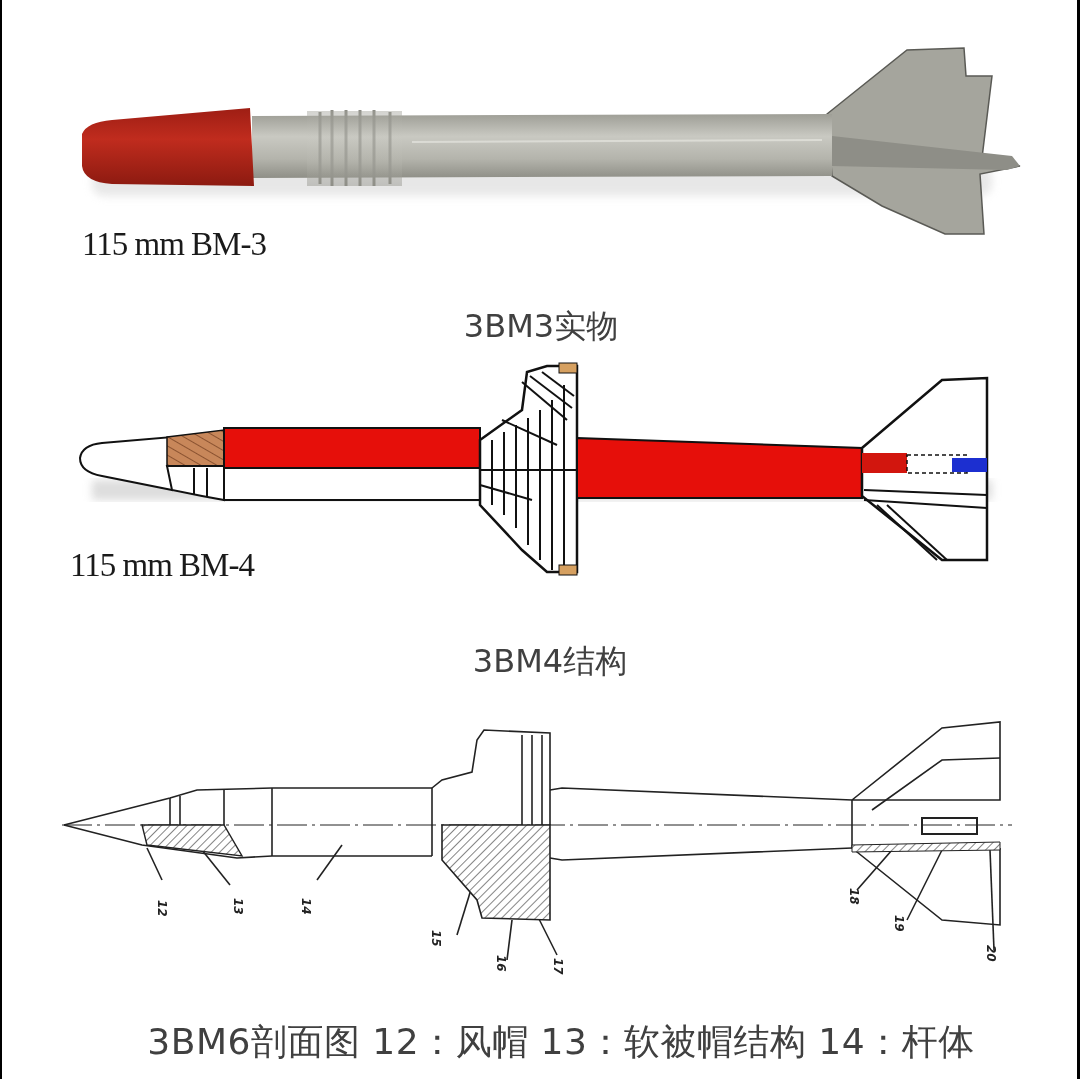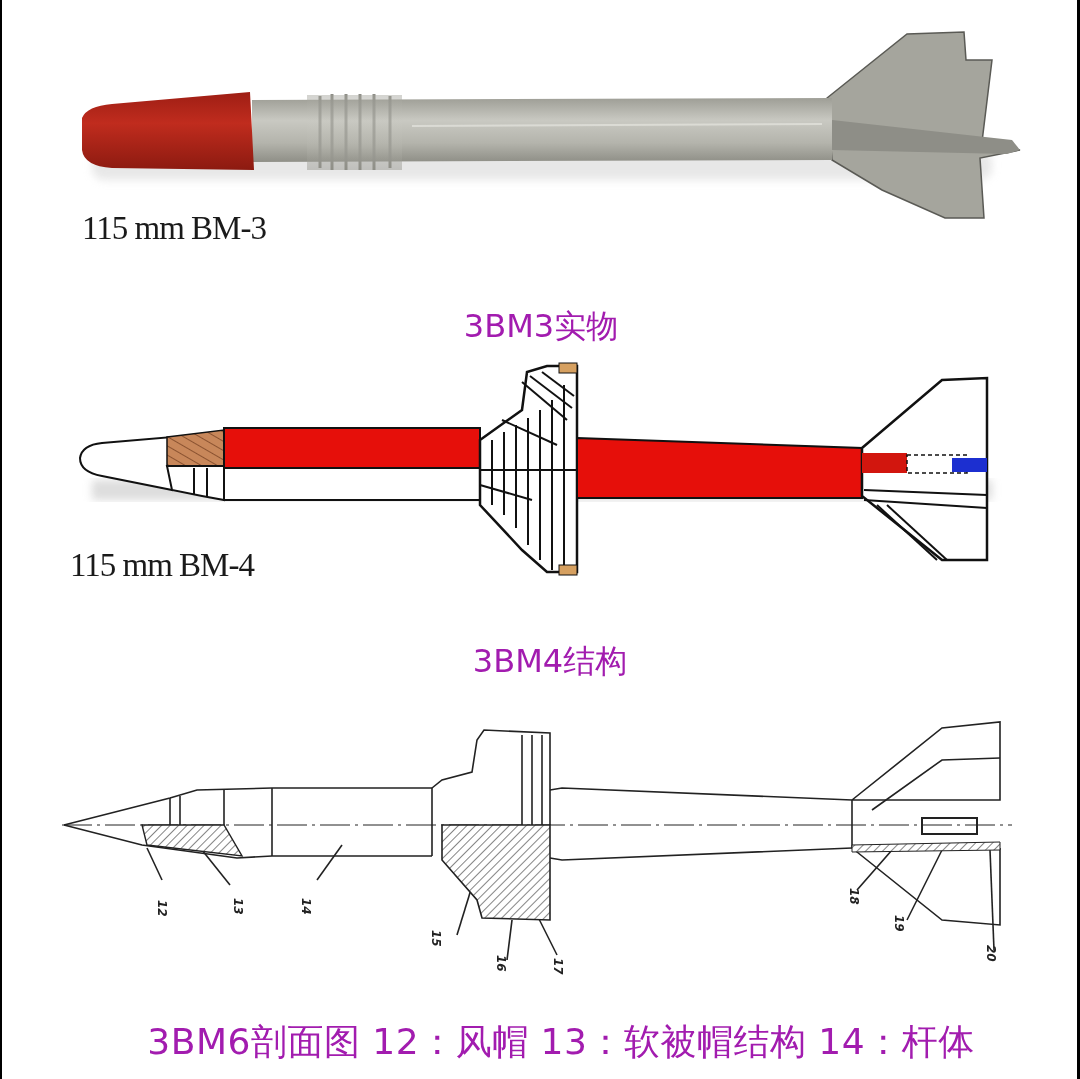--- a/index.html
+++ b/index.html
@@ -9,34 +9,34 @@
     background: #ffffff; overflow: hidden;
   }
   .figure { position: absolute; left: 0; width: 1075px; }
   .fig-label {
     position: absolute; font-family: "Liberation Serif", "DejaVu Serif", serif;
     color: #1a1a1a; font-size: 33px; letter-spacing: -1px; white-space: nowrap;
   }
   .caption {
     position: absolute; left: 0; width: 1078px; text-align: center;
     font-family: "DejaVu Sans", "Liberation Sans", sans-serif;
-    color: #a21caf; white-space: nowrap;
+    color: #404040; white-space: nowrap;
   }
   .cap1 { top: 305px; font-size: 32px; }
   .cap2 { top: 640px; font-size: 32px; margin-left: 9px; }
   .cap3 { top: 1018px; font-size: 36px; letter-spacing: 0.5px; padding-left: 20px; }
   svg { position: absolute; left: 0; top: 0; }
   .part-num { font-family: "DejaVu Sans", sans-serif; font-size: 12px; font-weight: bold; fill: #222; font-style: italic; }
 </style>
 </head>
 <body>
 
 <div class="page">
 
-  <div class="figure" style="top:0;height:290px;">
+  <div class="figure" style="top:16px;height:290px;">
     <svg width="1075" height="290" viewBox="0 0 1075 290">
       <defs>
         <linearGradient id="g-body" x1="0" y1="0" x2="0" y2="1">
           <stop offset="0" stop-color="#9e9e96"></stop>
           <stop offset="0.35" stop-color="#c9c9c2"></stop>
           <stop offset="0.7" stop-color="#b4b4ac"></stop>
           <stop offset="1" stop-color="#8f8f87"></stop>
         </linearGradient>
         <linearGradient id="g-nose" x1="0" y1="0" x2="0" y2="1">
           <stop offset="0" stop-color="#9e1e14"></stop>

